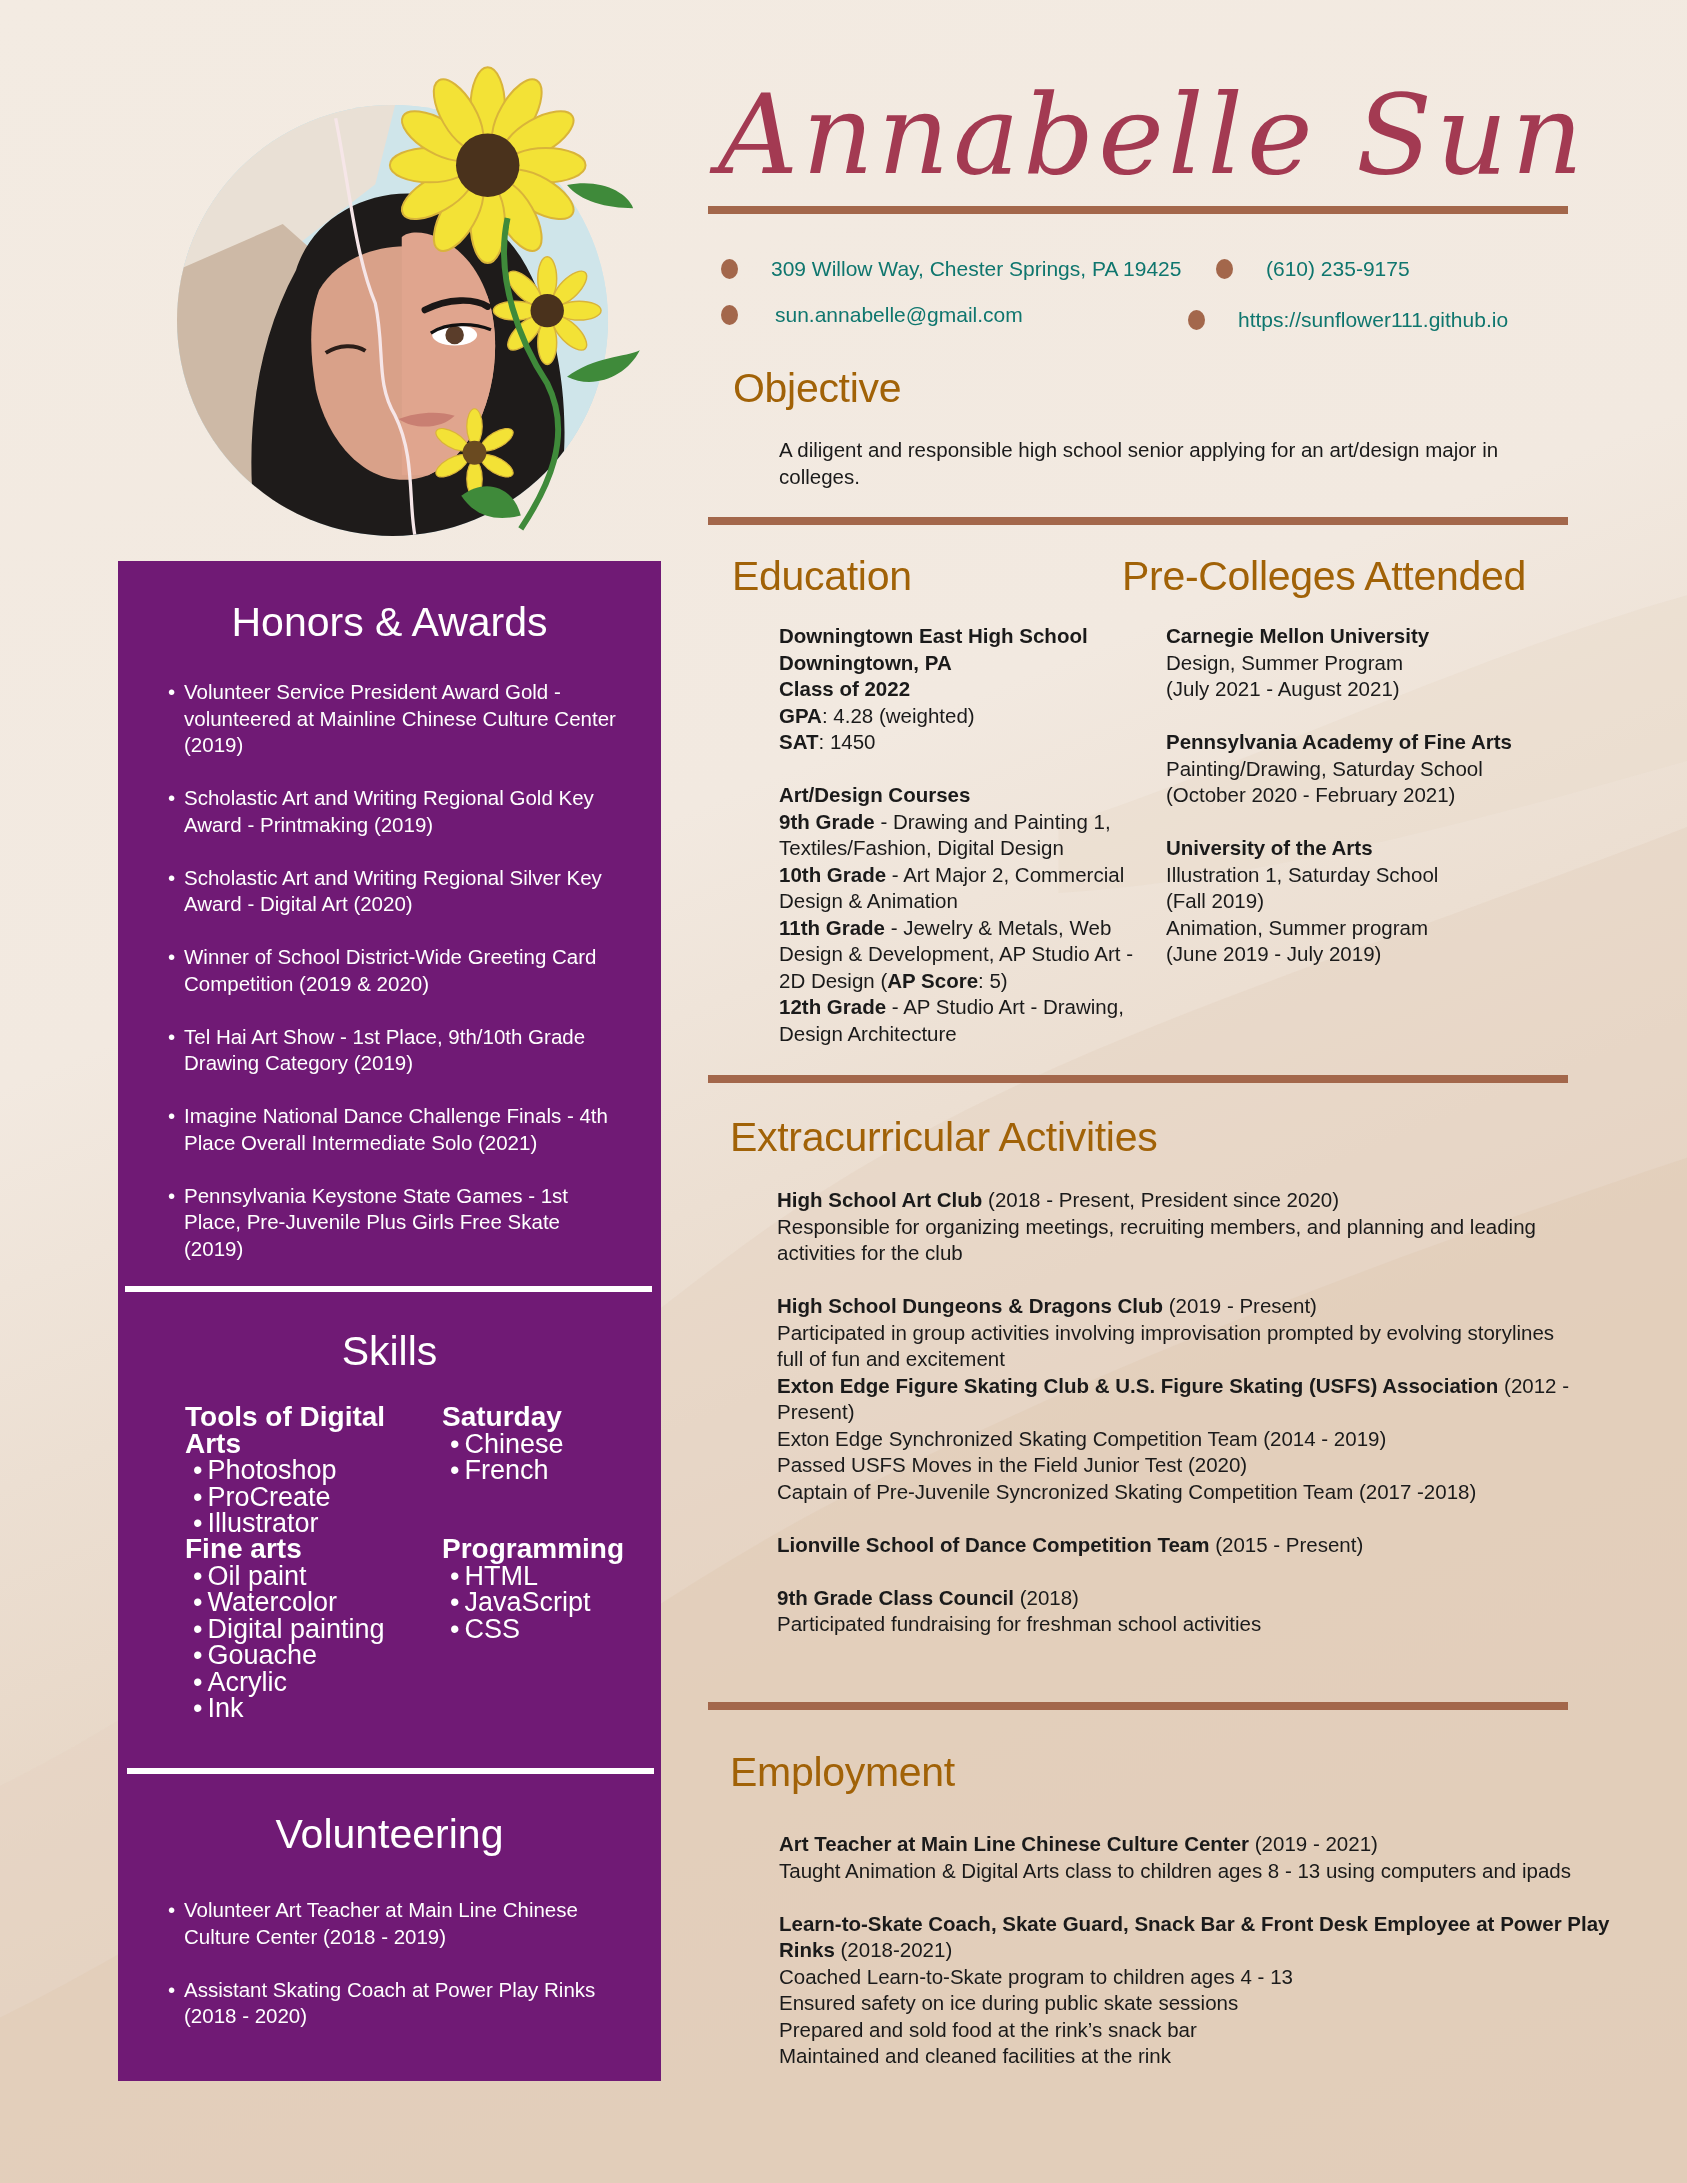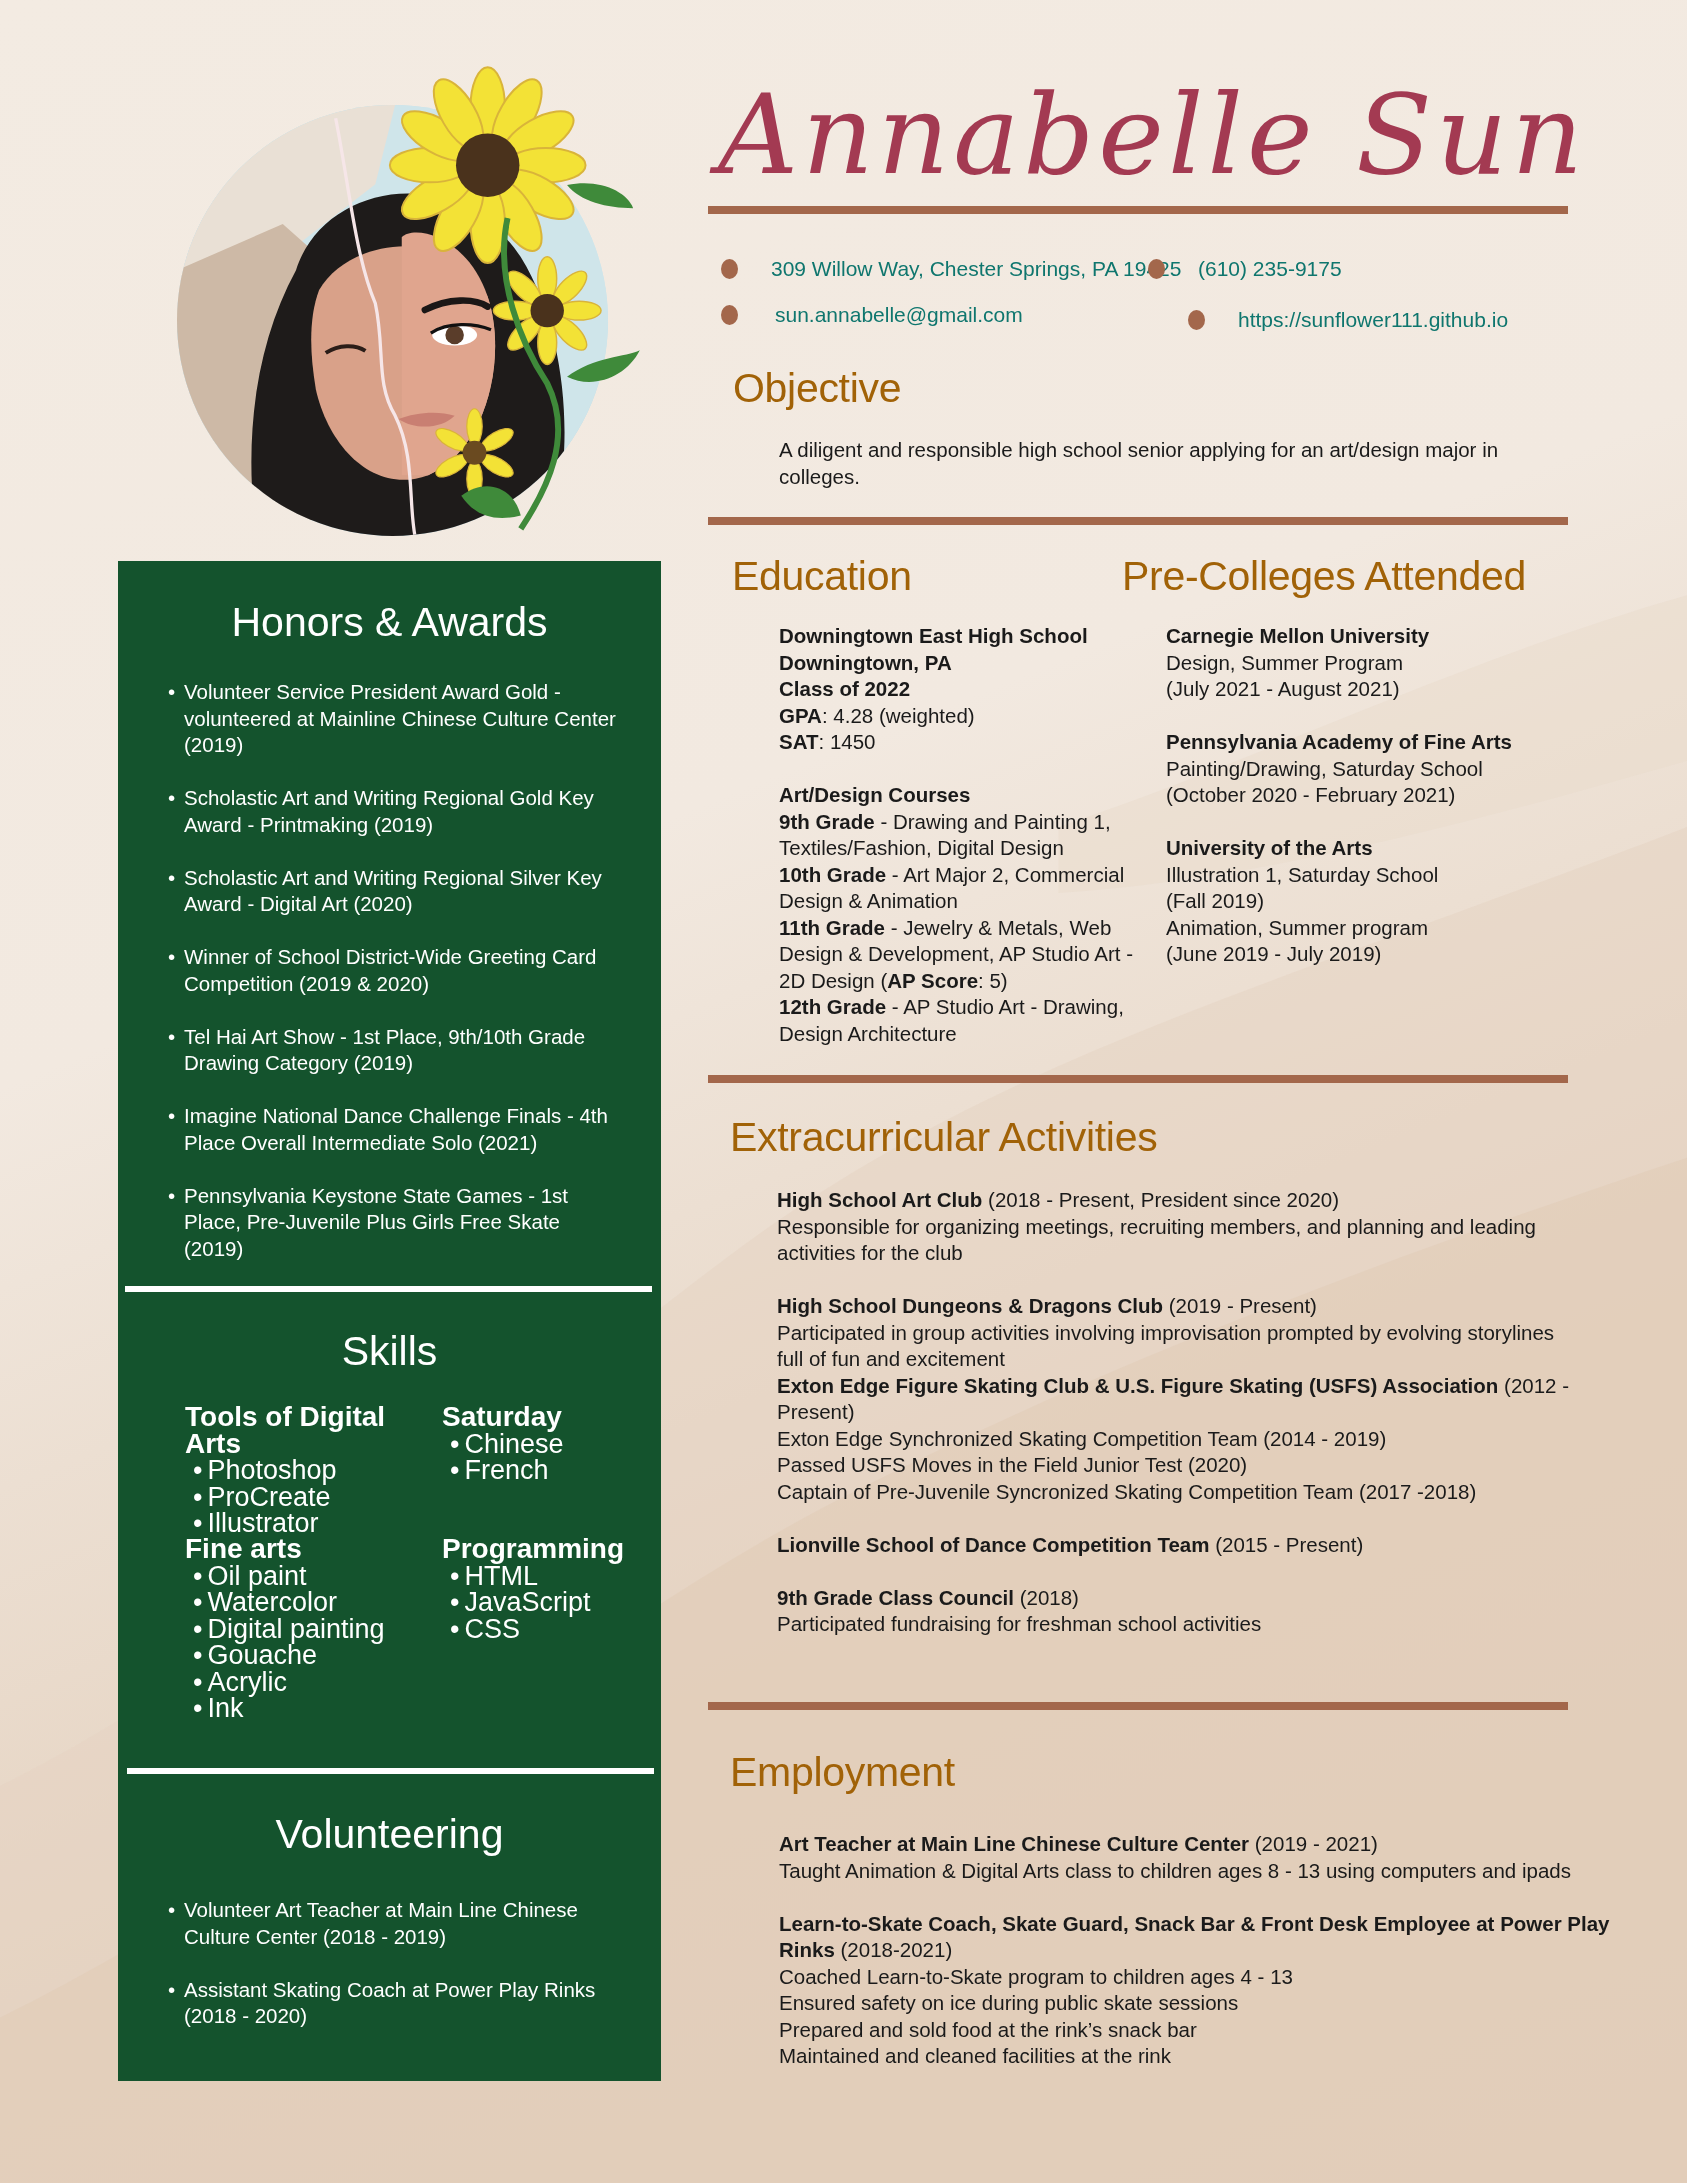--- a/index.html
+++ b/index.html
@@ -39,21 +39,21 @@
 
   .h2 { position: absolute; font-size: 41px; font-weight: normal; color: #a16207; white-space: nowrap; letter-spacing: -0.3px; }
   .body-text { position: absolute; font-size: 20.5px; line-height: 26.5px; color: #1a1a1a; margin-left: 47px; }
   .body-text b { font-weight: bold; }
   .entry { margin-bottom: 26.5px; }
   .entry.tight { margin-bottom: 0; }
 
   
   .panel {
     position: absolute; left: 118px; top: 561px; width: 543px; height: 1520px;
-    background: #14532d; color: #fff;
+    background: #701a75; color: #fff;
   }
   .panel .ph { position: absolute; left: 0; width: 100%; text-align: center; font-size: 41px; color: #fff; }
   .panel .wbar { position: absolute; height: 6px; background: #fff; }
   .panel ul { list-style: none; position: absolute; }
   .panel ul.awards { left: 50px; top: 116px; width: 450px; }
   .panel ul.awards li, .panel ul.vol li {
     position: relative; padding-left: 16px; font-size: 20.5px; line-height: 26.5px; margin-bottom: 26.5px; color: #fff;
   }
   .panel ul.awards li::before, .panel ul.vol li::before {
     content: "•"; position: absolute; left: 0; top: 0;
@@ -150,21 +150,21 @@
 <div class="hbar" style="top:206px"></div>
 
 <div class="contact" style="left:721px; top:257px">
   <span class="dot"></span>
   <span>309 Willow Way, Chester Springs, PA 19425</span>
 </div>
 <div class="contact" style="left:721px; top:303px">
   <span class="dot"></span>
   <span style="margin-left:4px">sun.annabelle@gmail.com</span>
 </div>
-<div class="contact" style="left:1148px; top:257px">
+<div class="contact" style="left:1216px; top:257px">
   <span class="dot"></span>
   <span>(610) 235-9175</span>
 </div>
 <div class="contact" style="left:1188px; top:308px">
   <span class="dot"></span>
   <span>https://sunflower111.github.io</span>
 </div>
 
 <div class="h2" style="left:733px; top:365px">Objective</div>
 <div class="body-text" style="left:732px; top:437px; width:827px">

